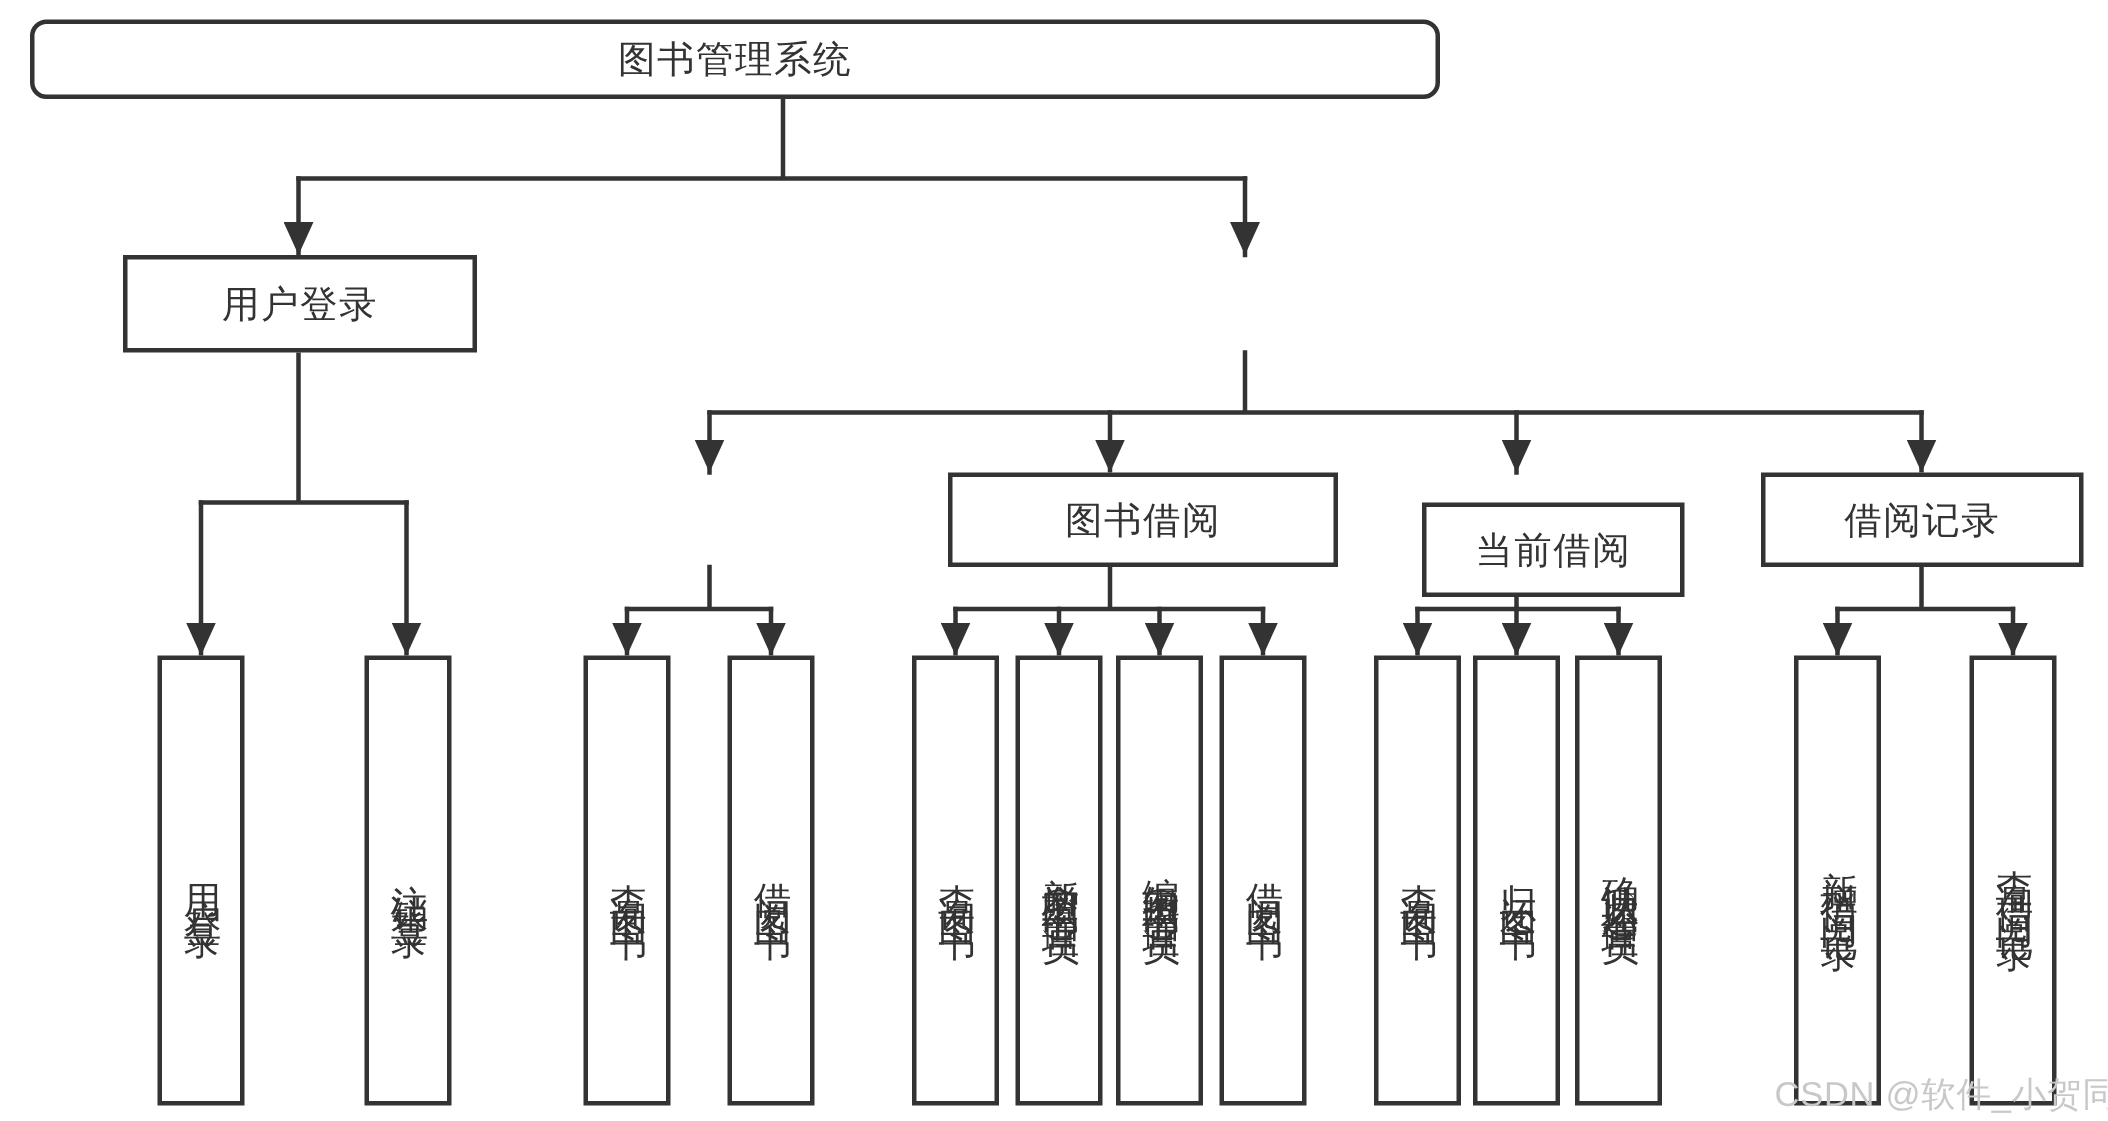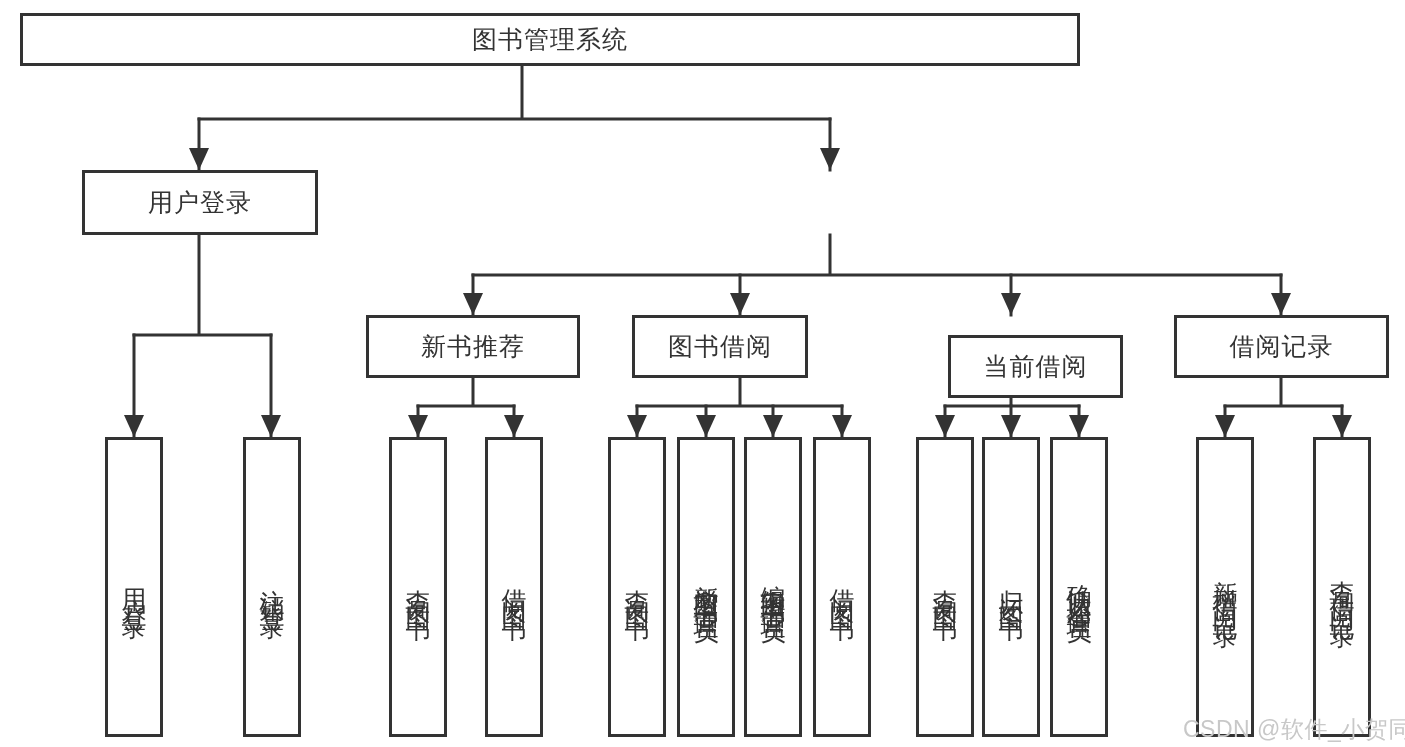--- a/index.html
+++ b/index.html
@@ -69,26 +69,25 @@
       <path d="M773 406 L773 437" marker-end="url(#ah)"></path>
       <path d="M842 406 L842 437" marker-end="url(#ah)"></path>
       <path d="M945 406 L945 437" marker-end="url(#ah)"></path>
       <path d="M1011 406 L1011 437" marker-end="url(#ah)"></path>
       <path d="M1079 406 L1079 437" marker-end="url(#ah)"></path>
       <path d="M1225 406 L1225 437" marker-end="url(#ah)"></path>
       <path d="M1342 406 L1342 437" marker-end="url(#ah)"></path>
     </g>
   </svg>
 
-  <div class="node" style="left:20px;top:13px;width:1060px;height:53px;">图书管理系统</div>
+  <div class="node" style="left:20px;top:13px;width:940px;height:53px;border-radius:11px;">图书管理系统</div>
 
   <div class="node" style="left:82px;top:170px;width:236px;height:65px;">用户登录</div>
 
-  <div class="node" style="left:366px;top:315px;width:214px;height:63px;">新书推荐</div>
-  <div class="node" style="left:632px;top:315px;width:176px;height:63px;">图书借阅</div>
+  <div class="node" style="left:632px;top:315px;width:260px;height:63px;">图书借阅</div>
   <div class="node" style="left:948px;top:315px;width:175px;height:63px;margin-top:20px;">当前借阅</div>
   <div class="node" style="left:1174px;top:315px;width:215px;height:63px;">借阅记录</div>
 
   <div class="leaf" style="left:105px;">
     <span class="vlabel">用户登录</span>
   </div>
   <div class="leaf" style="left:243px;">
     <span class="vlabel">注销登录</span>
   </div>
   <div class="leaf" style="left:389px;">

